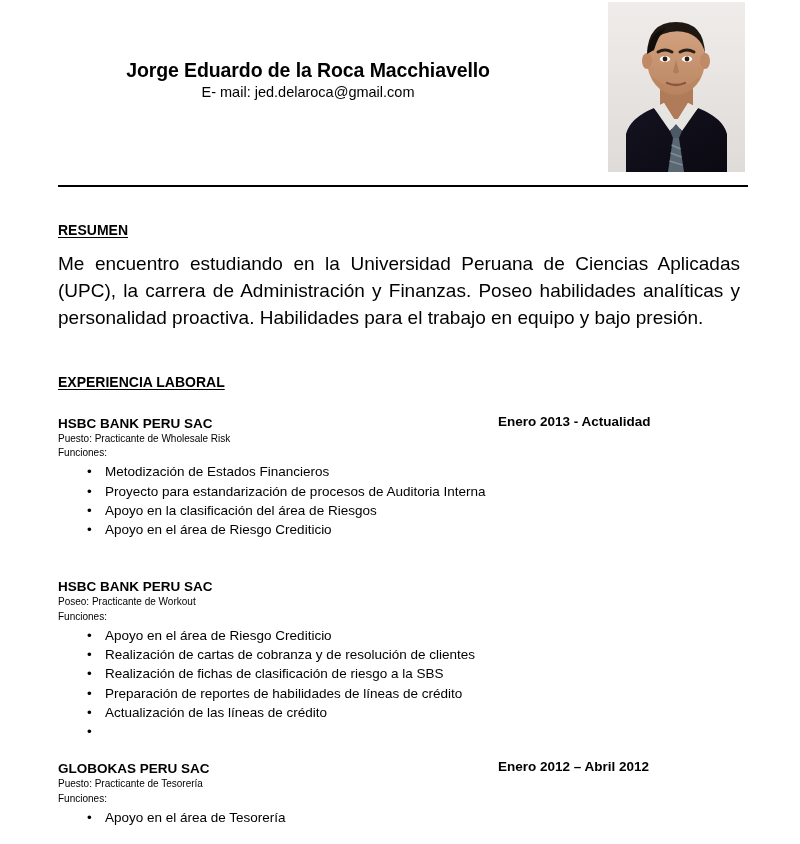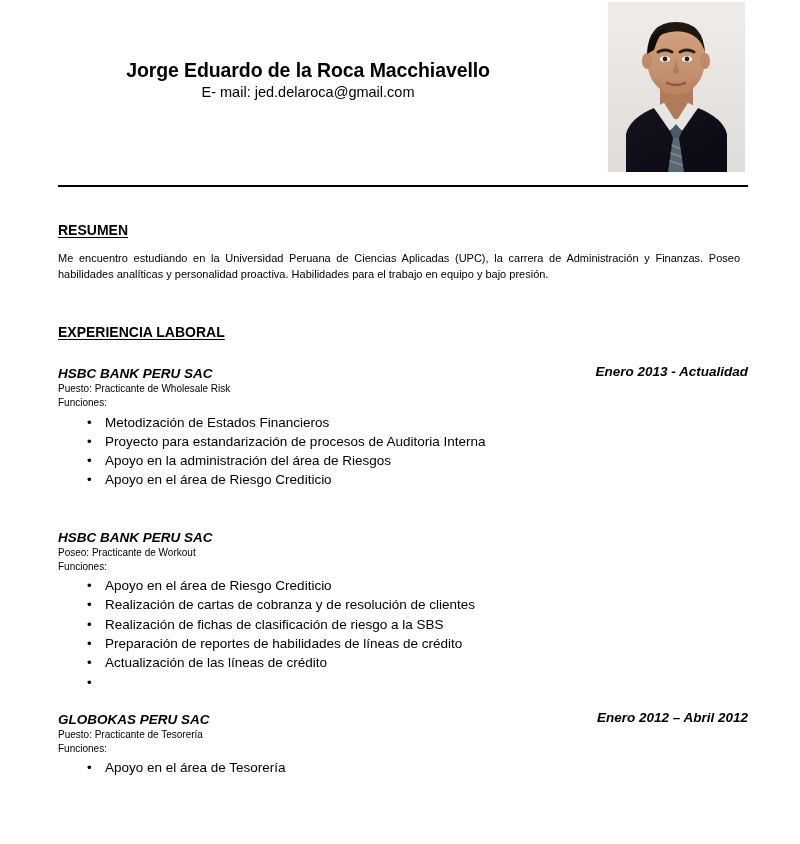--- a/index.html
+++ b/index.html
@@ -78,46 +78,45 @@
     text-decoration: underline;
     text-underline-offset: 2px;
     display: inline-block;
   }
   .sec-resumen { margin-top: 35px; }
   .sec-experiencia { margin-top: 41px; }
 
   .summary-text {
     margin-top: 12px;
     width: 682px;
-    font-size: 11px;
+    font-size: 19px;
     line-height: 1.42;
     text-align: justify;
     text-justify: inter-word;
   }
 
   
   .job { margin-top: 22px; }
   .job-first { margin-top: 23px; }
 
   .job-row {
     position: relative;
     height: 18px;
-    font-style: italic;
   }
   .job-company {
     font-size: 13.5px;
     font-weight: bold;
     white-space: nowrap;
   }
   .job-dates {
     position: absolute;
     left: 440px;
     top: 0;
     width: 250px;
-    text-align: right;
+    text-align: left;
     font-size: 13.5px;
     font-weight: bold;
     white-space: nowrap;
   }
   .job-position,
   .job-funciones-label {
     font-size: 10px;
     font-weight: normal;
     line-height: 1.42;
   }
@@ -237,21 +236,21 @@
         <li class="bullet-item">
           <span class="bullet-dot">•</span>
           <span>Metodización de Estados Financieros</span>
         </li>
         <li class="bullet-item">
           <span class="bullet-dot">•</span>
           <span>Proyecto para estandarización de procesos de Auditoria Interna</span>
         </li>
         <li class="bullet-item">
           <span class="bullet-dot">•</span>
-          <span>Apoyo en la administración del área de Riesgos</span>
+          <span>Apoyo en la clasificación del área de Riesgos</span>
         </li>
         <li class="bullet-item">
           <span class="bullet-dot">•</span>
           <span>Apoyo en el área de Riesgo Crediticio</span>
         </li>
       </ul>
     </div>
 
     
     <div class="job" style="margin-top:38px;">

